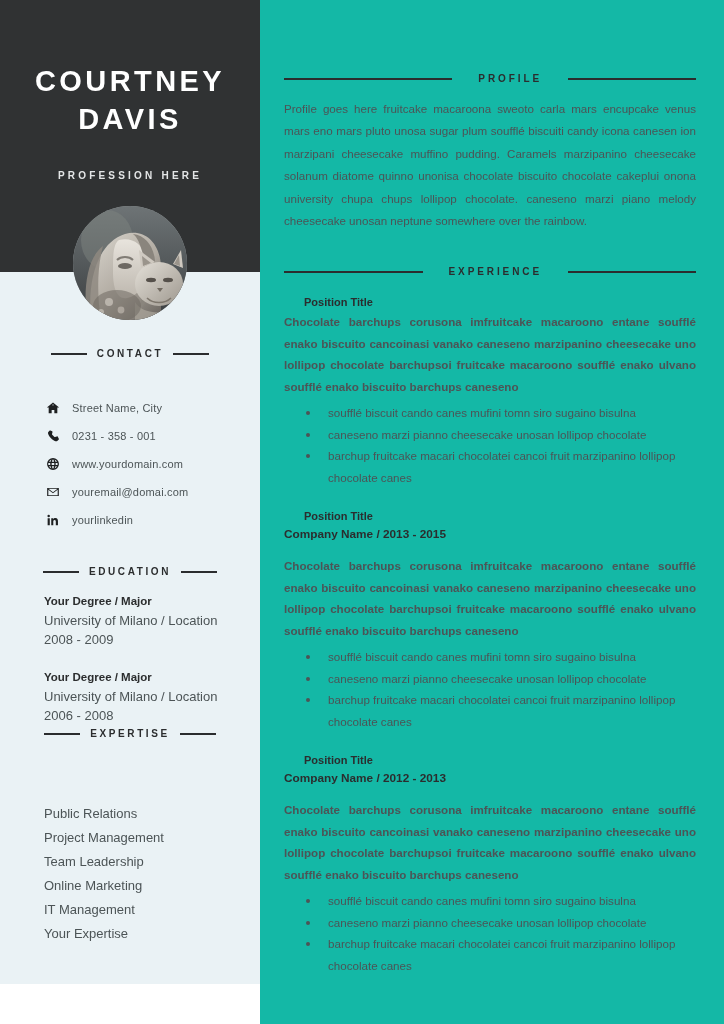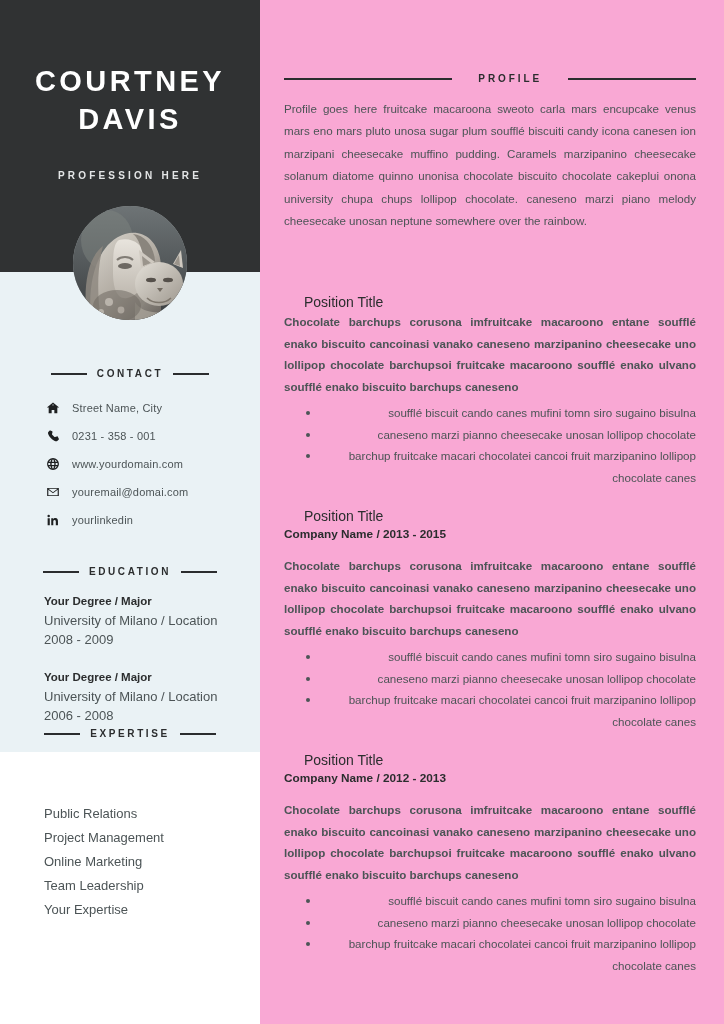--- a/index.html
+++ b/index.html
@@ -19,21 +19,21 @@
     background: #ffffff;
     overflow: hidden;
   }
 
   
   .sidebar {
     position: absolute;
     left: 0;
     top: 0;
     width: 260px;
-    height: 752px;
+    height: 984px;
     background: #eaf2f5;
   }
 
   .sidebar-header {
     position: absolute;
     left: 0;
     top: 0;
     width: 260px;
     height: 272px;
     background: #303233;
@@ -167,21 +167,21 @@
     line-height: 24px;
   }
 
   
   .main {
     position: absolute;
     left: 260px;
     top: 0;
     width: 464px;
     height: 1024px;
-    background: #f9a8d4;
+    background: #14b8a6;
   }
 
   .main-sec-head {
     position: absolute;
     left: 24px;
     width: 412px;
     display: flex;
     align-items: center;
   }
   .main-sec-head .rule-l {
@@ -218,22 +218,22 @@
 
   .exp-entries {
     position: absolute;
     left: 24px;
     top: 293px;
     width: 412px;
   }
   .exp-entry { margin-bottom: 19px; }
   .exp-pos {
     color: #2b2d2e;
-    font-size: 14px;
-    font-weight: normal;
+    font-size: 11px;
+    font-weight: bold;
     line-height: 18px;
     padding-left: 20px;
   }
   .exp-comp {
     color: #2b2d2e;
     font-size: 11.8px;
     font-weight: bold;
     line-height: 18px;
     margin-bottom: 12px;
   }
@@ -249,21 +249,20 @@
     list-style: none;
     margin: 0;
     padding: 0 0 0 22px;
   }
   .exp-bullets li {
     position: relative;
     color: #4c5456;
     font-size: 11.6px;
     line-height: 21.5px;
     padding-left: 22px;
-    text-align: right;
   }
   .exp-bullets li::before {
     content: "";
     position: absolute;
     left: 0;
     top: 9px;
     width: 4px;
     height: 4px;
     border-radius: 50%;
     background: #4c5456;
@@ -324,21 +323,21 @@
         <path d="M84 82 L90 82 L87 86 Z" fill="#70695f"></path>
         <path d="M74 92 C80 98 92 98 98 92" stroke="#7d766c" stroke-width="1.6" fill="none"></path>
         <path d="M62 96 C70 110 100 110 110 96 L110 114 L62 114 Z" fill="#a8a299" opacity="0.8"></path>
         <ellipse cx="44" cy="100" rx="24" ry="16" fill="#6f6a62" opacity="0.55"></ellipse>
         <circle cx="36" cy="96" r="4" fill="#cdc8bf" opacity="0.7"></circle>
         <circle cx="48" cy="104" r="3.4" fill="#bdb7ae" opacity="0.7"></circle>
         <circle cx="28" cy="106" r="3" fill="#d5d0c7" opacity="0.6"></circle>
       </svg>
     </div>
 
-    <div class="side-sec-head" style="top:368px;">
+    <div class="side-sec-head" style="top:348px;">
       <span class="rule"></span>
       <span class="txt">CONTACT</span>
       <span class="rule"></span>
     </div>
 
     <div class="contact-list">
       <div class="contact-row">
         <span class="ico">
           <svg width="14" height="14" viewBox="0 0 24 24" fill="currentColor">
               <path d="M12 2.6 1.5 11.3h3.1V21h5.1v-5.6h4.6V21h5.1v-9.7h3.1L12 2.6Zm0 3.1 1.9 1.6h-3.8L12 5.7Z"></path>
@@ -401,37 +400,43 @@
 
     <div class="side-sec-head" style="top:728px;">
       <span class="rule"></span>
       <span class="txt">EXPERTISE</span>
       <span class="rule"></span>
     </div>
 
     <div class="exp-list">
       <div class="exp-item">Public Relations</div>
       <div class="exp-item">Project Management</div>
+      <div class="exp-item">Team Leadership</div>
       <div class="exp-item">Online Marketing</div>
-      <div class="exp-item">Team Leadership</div>
+      <div class="exp-item">IT Management</div>
       <div class="exp-item">Your Expertise</div>
     </div>
 
   </div>
 
   <div class="main">
 
     <div class="main-sec-head" style="top:73px;">
       <span class="rule-l"></span>
       <span class="txt">PROFILE</span>
       <span class="rule-r"></span>
     </div>
 
     <div class="profile-text">Profile goes here fruitcake macaroona sweoto carla mars encupcake venus mars  eno mars pluto unosa sugar plum soufflé biscuiti candy icona canesen ion marzipani cheesecake muffino pudding. Caramels marzipanino cheesecake solanum diatome quinno unonisa chocolate biscuito chocolate cakeplui onona university chupa chups lollipop chocolate. caneseno marzi piano melody cheesecake unosan neptune somewhere over the rainbow.</div>
 
+    <div class="main-sec-head" style="top:266px;">
+      <span class="rule-l"></span>
+      <span class="txt">EXPERIENCE</span>
+      <span class="rule-r"></span>
+    </div>
 
     <div class="exp-entries">
 
       <div class="exp-entry">
         <div class="exp-pos">Position Title</div>
         <div class="exp-body">Chocolate barchups corusona imfruitcake macaroono entane soufflé enako biscuito cancoinasi vanako caneseno marzipanino cheesecake uno lollipop chocolate barchupsoi fruitcake macaroono soufflé enako ulvano soufflé enako biscuito barchups caneseno</div>
         <ul class="exp-bullets">
           <li>soufflé biscuit cando canes mufini tomn siro sugaino bisulna</li>
           <li>caneseno marzi pianno cheesecake unosan lollipop chocolate</li>
           <li>barchup fruitcake macari chocolatei cancoi fruit marzipanino lollipop chocolate canes</li>

